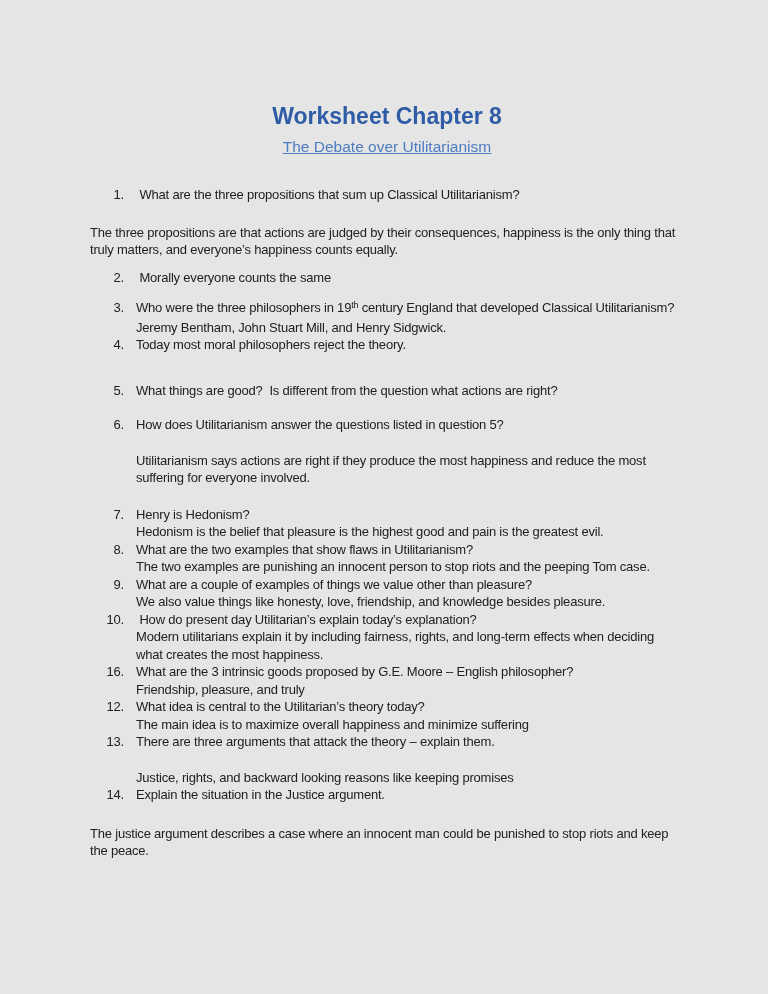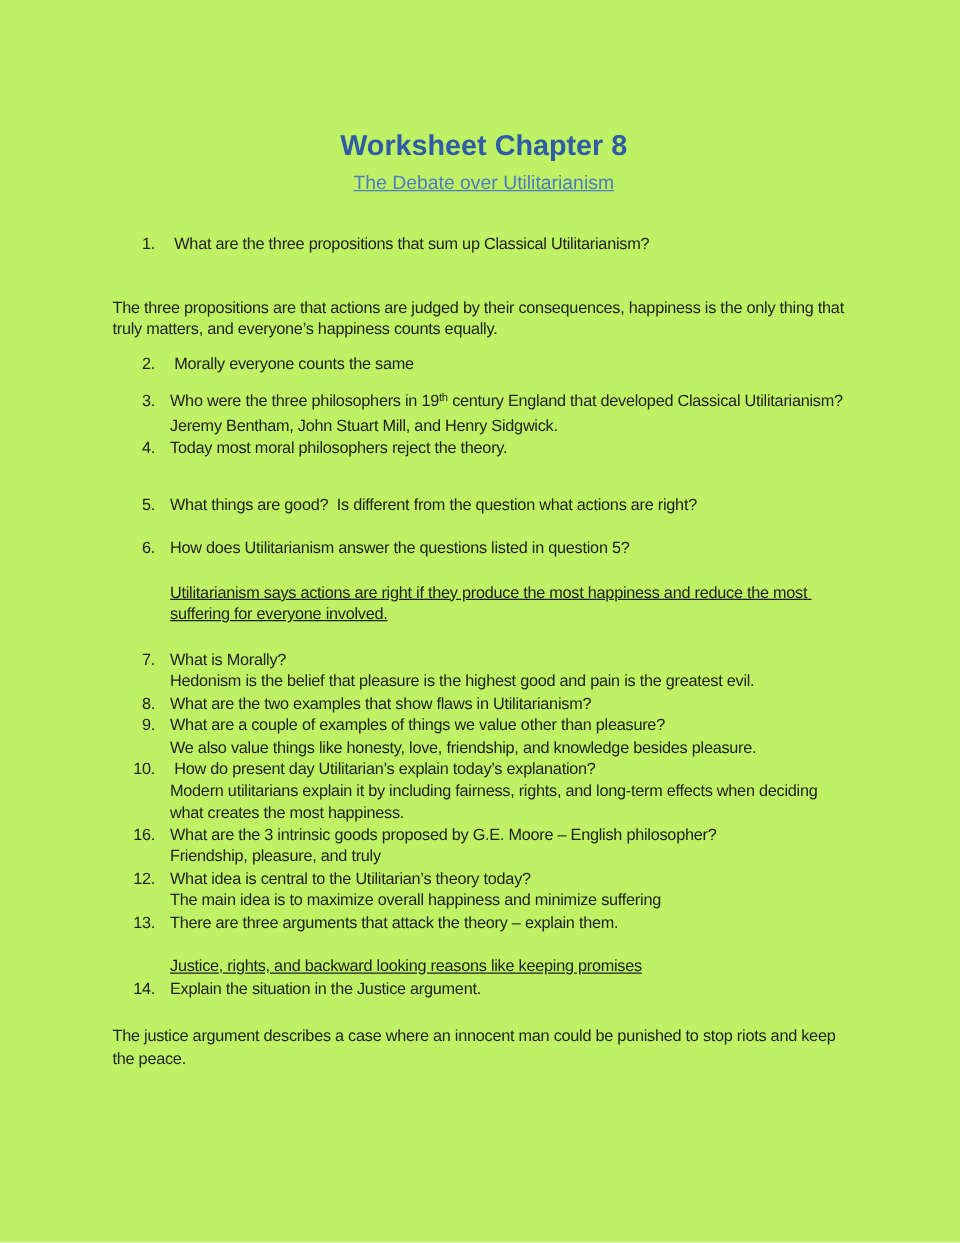--- a/index.html
+++ b/index.html
@@ -1,20 +1,20 @@
 <!DOCTYPE html>
 <html><head>
 <meta charset="utf-8">
 <style>
   html, body { margin: 0; padding: 0; background: #ffffff; }
   .page {
     position: relative;
     width: 768px;
     height: 994px;
-    background: #bef264;
+    background: #e5e5e5;
     font-family: "Liberation Sans", sans-serif;
     color: #212121;
     font-size: 13px;
     line-height: 17.5px;
     letter-spacing: -0.2px;
     box-sizing: border-box;
     padding: 102px 84px 0 90px;
     overflow: hidden;
   }
   .doc-title {
@@ -56,23 +56,23 @@
   }
   .q, .a { white-space: pre-wrap; }
   .sup {
     font-size: 9px;
     vertical-align: baseline;
     position: relative;
     top: -4px;
   }
   .mt10 { margin-top: 10px; }
   .mt13 { margin-top: 13px; }
-  .mt16 { margin-top: 33px; }
+  .mt16 { margin-top: 20px; }
   .mt17 { margin-top: 17px; }
-  .mt18 { margin-top: 18px; text-decoration: underline; }
+  .mt18 { margin-top: 18px; }
   .mt19 { margin-top: 19px; }
   .mt21 { margin-top: 21px; }
   .mt28 { margin-top: 28px; }
   .mt30 { margin-top: 30px; }
 </style>
 </head>
 <body>
 
 <div class="page">
 
@@ -121,29 +121,30 @@
     <div class="num">6.</div>
     <div class="item-body">
       <div class="q">How does Utilitarianism answer the questions listed in question 5?</div>
       <div class="a mt18">Utilitarianism says actions are right if they produce the most happiness and reduce the most suffering for everyone involved.</div>
     </div>
   </div>
 
   <div class="list-item mt19">
     <div class="num">7.</div>
     <div class="item-body">
-      <div class="q">What is Morally?</div>
+      <div class="q">Henry is Hedonism?</div>
       <div class="a">Hedonism is the belief that pleasure is the highest good and pain is the greatest evil.</div>
     </div>
   </div>
 
   <div class="list-item">
     <div class="num">8.</div>
     <div class="item-body">
       <div class="q">What are the two examples that show flaws in Utilitarianism?</div>
+      <div class="a">The two examples are punishing an innocent person to stop riots and the peeping Tom case.</div>
     </div>
   </div>
 
   <div class="list-item">
     <div class="num">9.</div>
     <div class="item-body">
       <div class="q">What are a couple of examples of things we value other than pleasure?</div>
       <div class="a">We also value things like honesty, love, friendship, and knowledge besides pleasure.</div>
     </div>
   </div>

